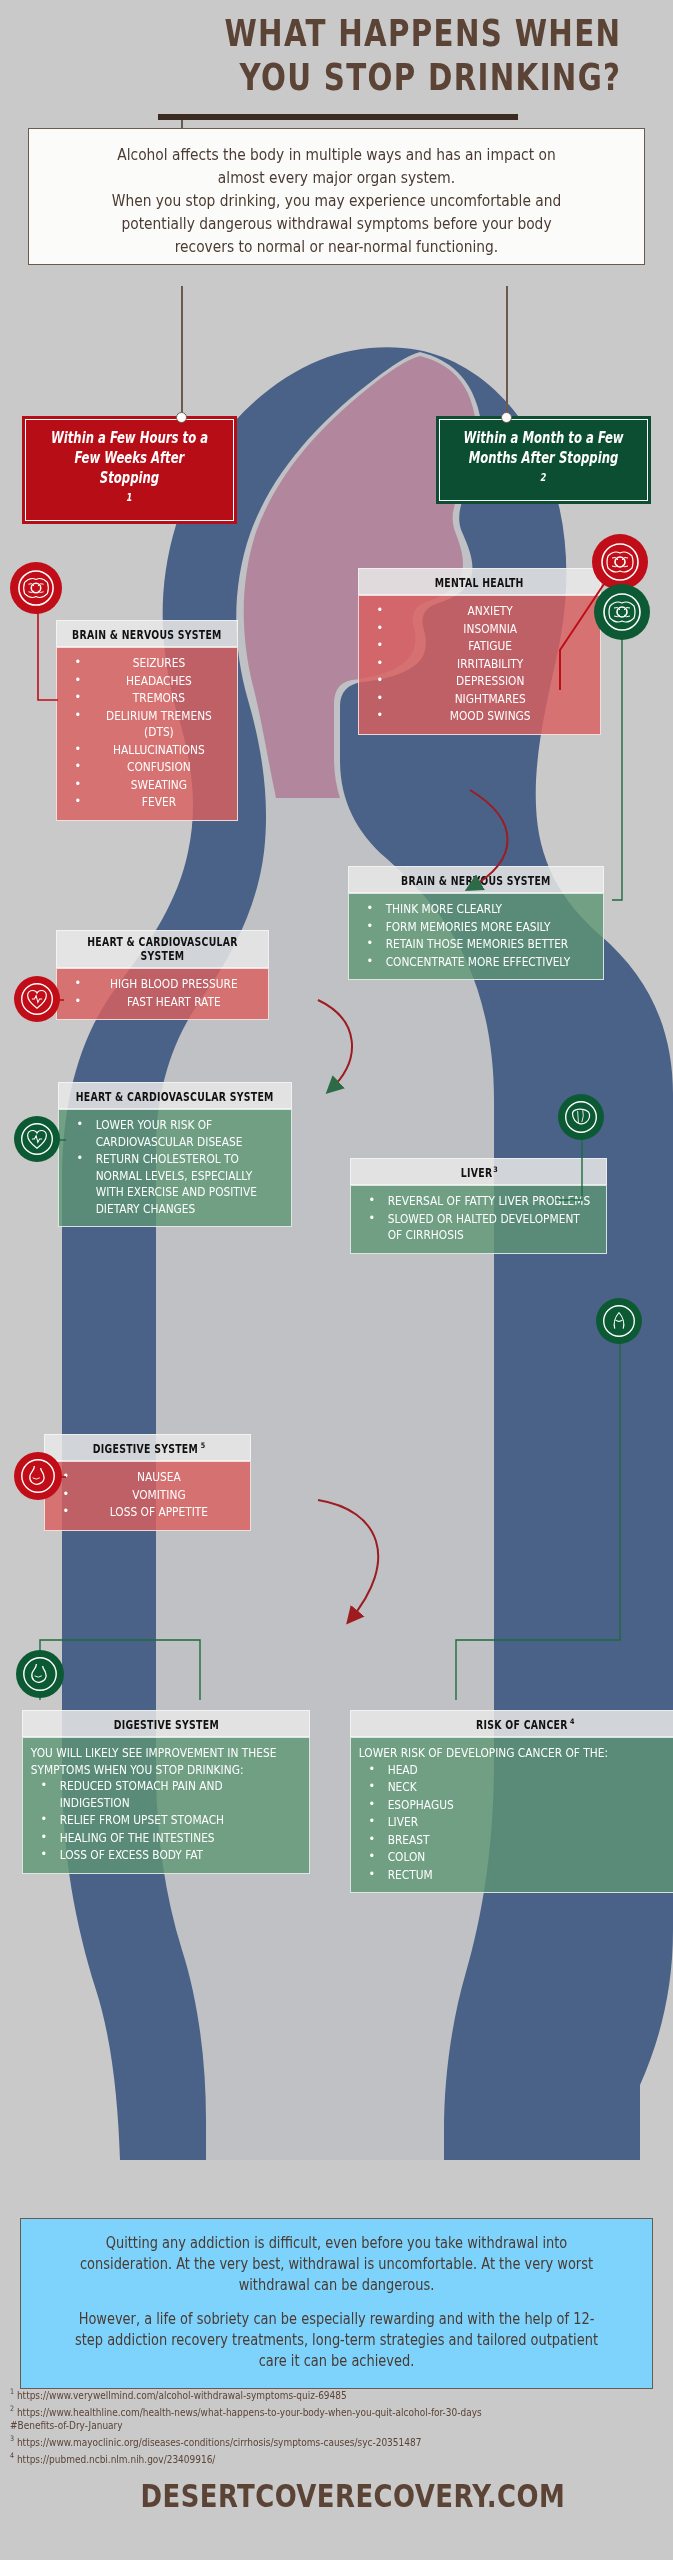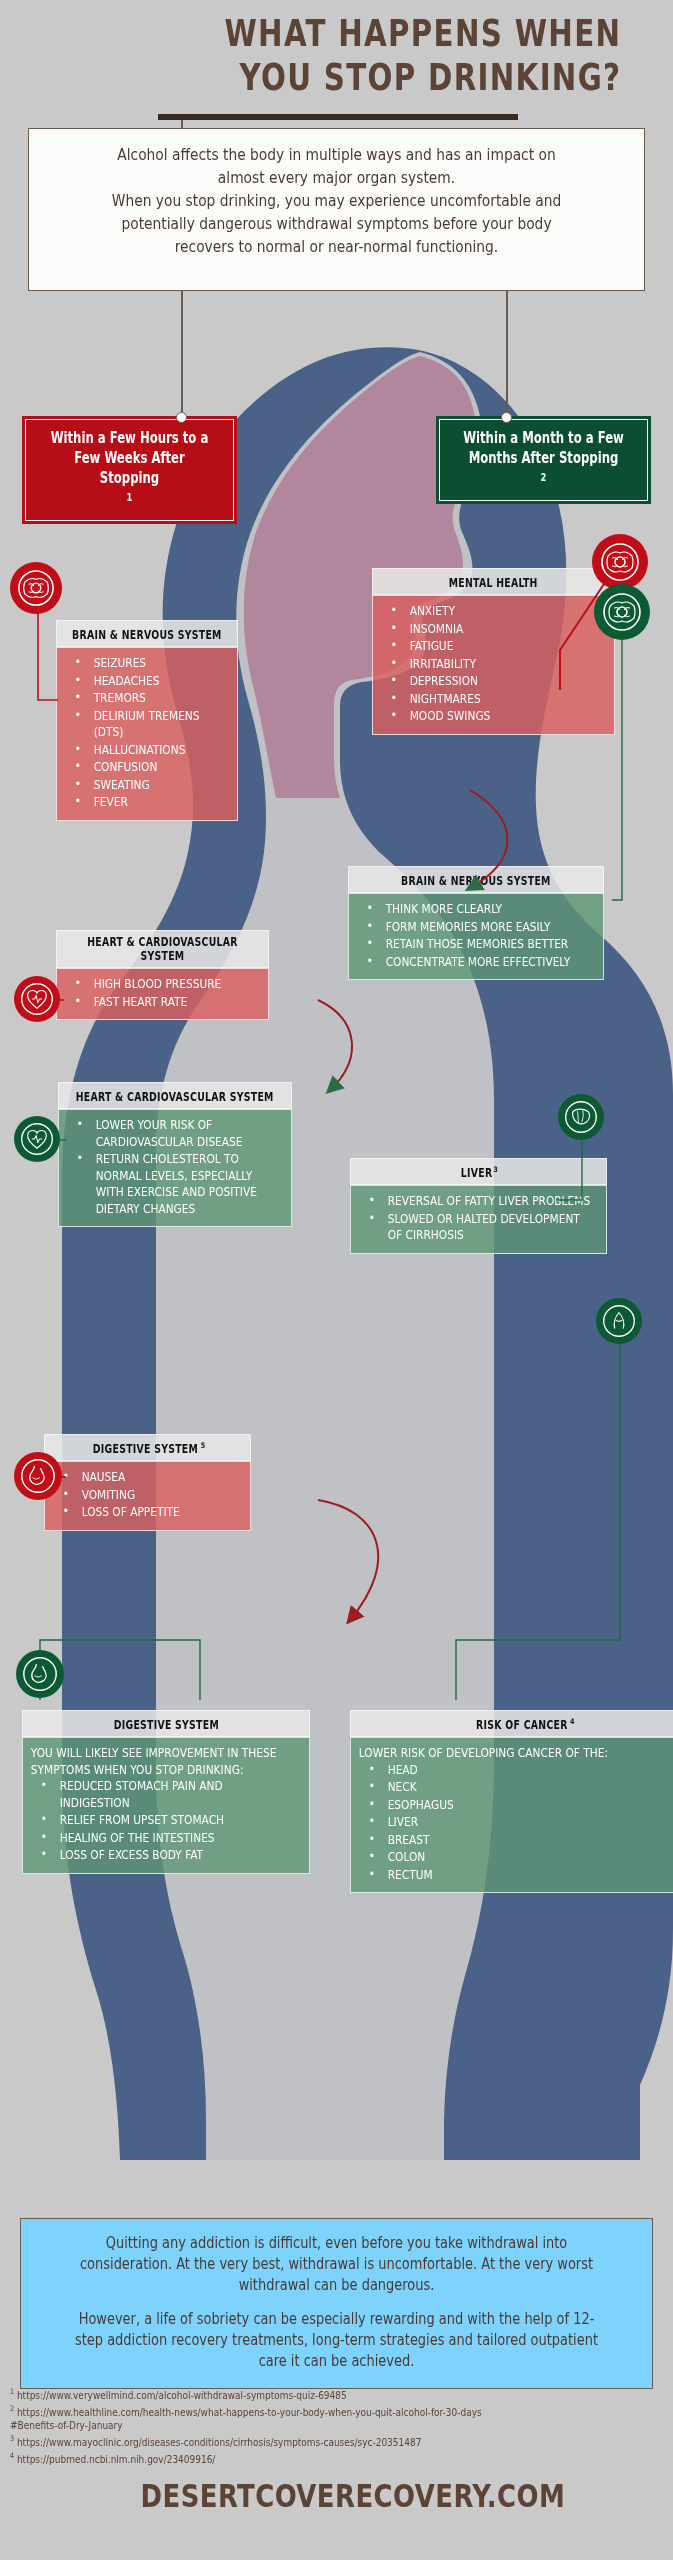--- a/index.html
+++ b/index.html
@@ -39,33 +39,33 @@
   .vline { position: absolute; background: #6b5a50; width: 1.5px; z-index: 3; }
   .dot {
     position: absolute; width: 11px; height: 11px; border-radius: 50%;
     background: #ffffff; border: 1.5px solid #6b5a50; z-index: 6;
   }
 
   
   .intro-box {
     position: absolute; left: 28px; top: 128px; width: 617px;
     background: #fbfbfa; border: 1.5px solid #6b5a50;
-    padding: 14px 26px 32px;
+    padding: 14px 26px 6px;
     z-index: 4;
   }
   .intro-box p {
     font-family: "Liberation Sans Narrow", "DejaVu Sans Condensed", "Liberation Sans", sans-serif;
     font-size: 16.5px; line-height: 23px; text-align: center; color: #4a3a32;
     transform: scaleX(0.93);
   }
 
   
   .tf-box {
     position: absolute; width: 215px; z-index: 5;
-    padding: 10px 8px; text-align: center;
+    padding: 10px 8px; text-align: center; font-style: italic;
   }
   .tf-red { left: 22px; top: 416px; background: #b70d16; border: 2.5px solid #b70d16; outline: 1.5px solid #ffffff; outline-offset: -4px; }
   .tf-green { left: 436px; top: 416px; background: #0c4e31; border: 2.5px solid #0c4e31; outline: 1.5px solid #ffffff; outline-offset: -4px; }
   .tf-box span {
     font-family: "Liberation Sans Narrow", "DejaVu Sans Condensed", "Liberation Sans", sans-serif;
     font-size: 15px; line-height: 20px; font-weight: bold; color: #ffffff;
     transform: scaleX(0.93); display: inline-block;
   }
   .tf-box sup { font-size: 10px; }
 
@@ -80,21 +80,21 @@
   .panel-head span {
     font-family: "Liberation Sans Narrow", "DejaVu Sans Condensed", "Liberation Sans", sans-serif;
     font-size: 11.5px; font-weight: bold; color: #111111; letter-spacing: .3px;
     transform: scaleX(0.95); display: inline-block;
   }
   .panel-head sup { font-size: 7.5px; }
   .panel-body {
     border: 1.4px solid rgba(255,255,255,0.75);
     padding: 7px 6px 8px 4px;
   }
-  .panel-body.red   { background: rgba(217,95,95,0.82); }
+  .panel-body.red   { background: rgba(217,95,95,0.82); text-align: center; }
   .panel-body.green { background: rgba(92,150,116,0.80); }
   .panel-body ul { list-style: none; }
   .panel-body li {
     position: relative;
     font-family: "Liberation Sans Narrow", "DejaVu Sans Condensed", "Liberation Sans", sans-serif;
     font-size: 12.3px; line-height: 16.5px; color: #ffffff;
     padding-left: 34px; margin-bottom: 1px;
     transform: scaleX(0.96); transform-origin: left center;
   }
   .panel-body li::before {
@@ -361,21 +361,21 @@
         <li>TREMORS</li>
         <li>DELIRIUM TREMENS (DTS)</li>
         <li>HALLUCINATIONS</li>
         <li>CONFUSION</li>
         <li>SWEATING</li>
         <li>FEVER</li>
       </ul>
     </div>
   </div>
 
-  <div class="panel" style="left:358px; top:568px; width:243px;margin-left:14px;">
+  <div class="panel" style="left:358px; top:568px; width:243px;">
     <div class="panel-head">
       <span><span>MENTAL HEALTH</span></span>
     </div>
     <div class="panel-body red">
       <ul>
         <li>ANXIETY</li>
         <li>INSOMNIA</li>
         <li>FATIGUE</li>
         <li>IRRITABILITY</li>
         <li>DEPRESSION</li>

